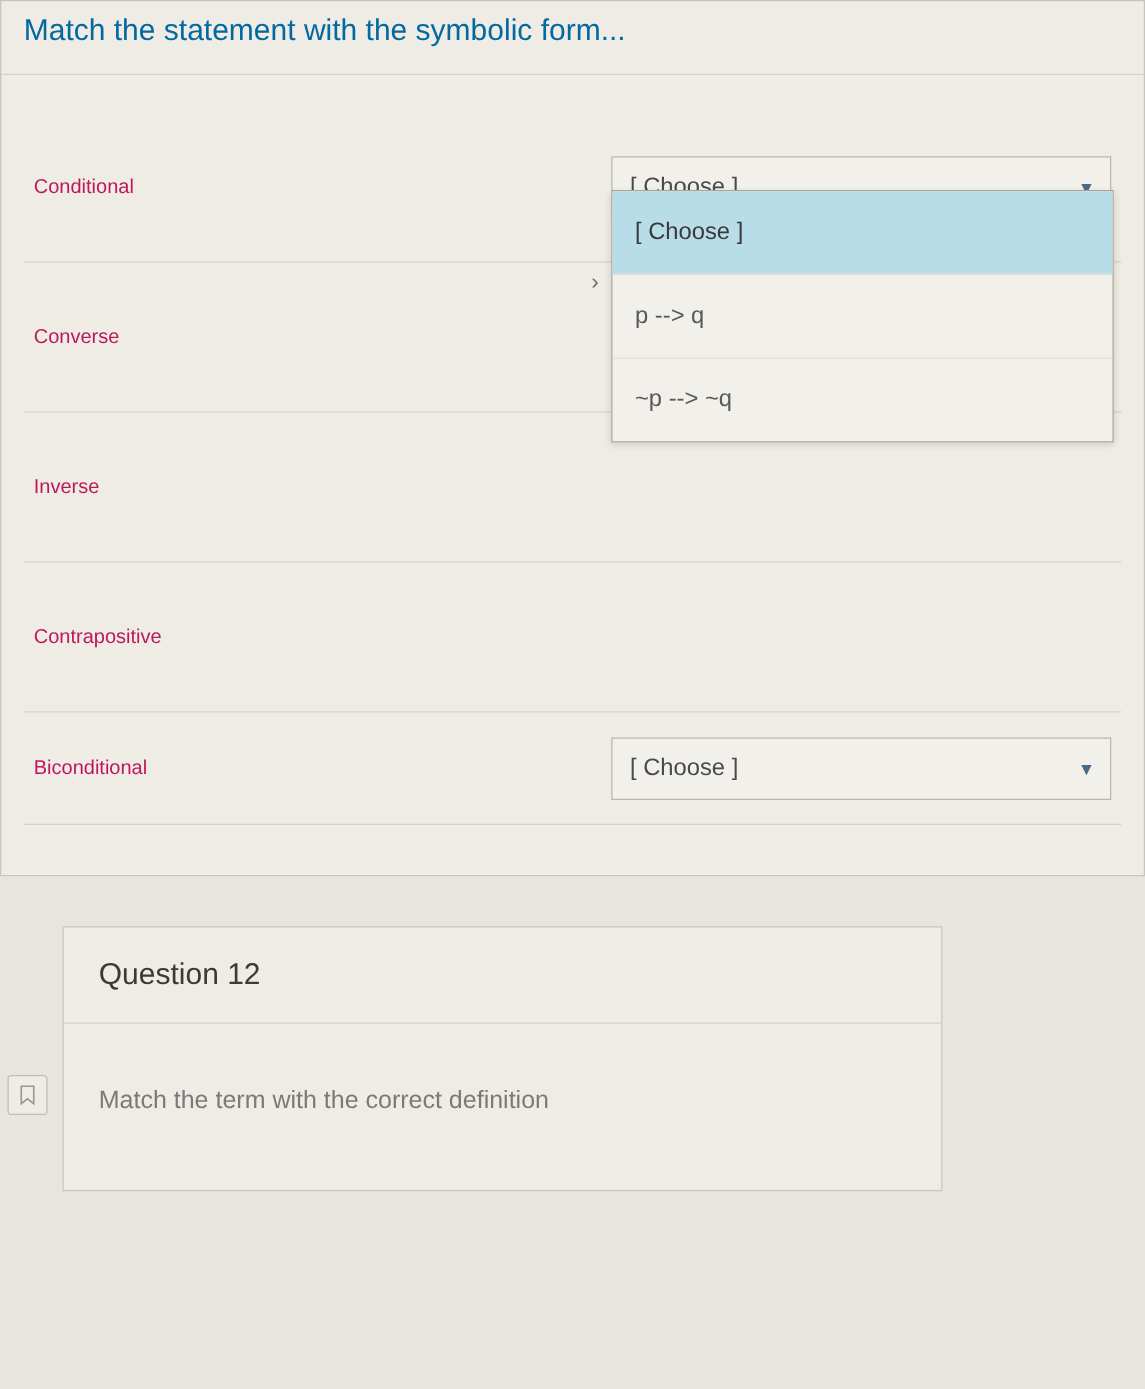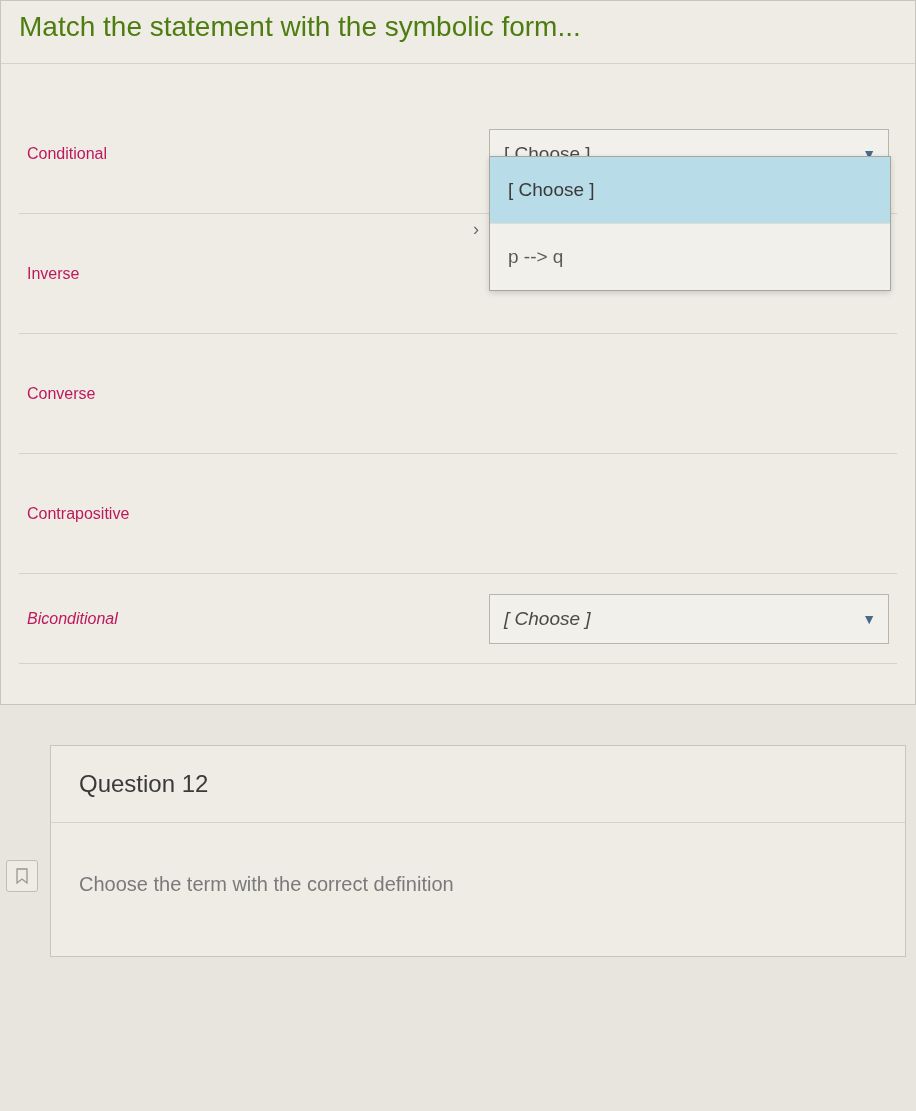--- a/index.html
+++ b/index.html
@@ -11,22 +11,22 @@
     height: 1111px;
     overflow: hidden;
     position: relative;
   }
   .question-card {
     background: #eeece5;
     border: 1px solid #c8c5bc;
     margin: 0 0 40px 0;
   }
   .question-title {
-    font-size: 28px;
-    color: #4d7c0f;
+    font-size: 24px;
+    color: #0369a1;
     padding: 10px 18px 20px 18px;
     border-bottom: 1px solid #d5d2c9;
     font-weight: 400;
   }
   .match-area {
     padding: 30px 18px 40px 18px;
     position: relative;
   }
   .match-row {
     display: flex;
@@ -95,21 +95,21 @@
     top: 155px;
     font-size: 18px;
     color: #6a6a6a;
     z-index: 5;
   }
   
   .q2-card {
     background: #eeece5;
     border: 1px solid #c8c5bc;
     margin: 40px 0 0 50px;
-    width: 856px;
+    width: 704px;
   }
   .q2-header {
     padding: 24px 28px;
     border-bottom: 1px solid #d5d2c9;
     font-size: 24px;
     color: #3a3a3a;
   }
   .q2-body {
     padding: 50px 28px 60px 28px;
     font-size: 20px;
@@ -149,56 +149,57 @@
       <div class="term-cell">Conditional</div>
       <div class="select-cell">
         <div class="select-box">
           <span>[ Choose ]</span>
           <span class="chevron">▼</span>
         </div>
       </div>
     </div>
 
     <div class="match-row">
+      <div class="term-cell">Converse</div>
+      <div class="select-cell"></div>
+    </div>
+
+    <div class="match-row">
       <div class="term-cell">Inverse</div>
       <div class="select-cell"></div>
     </div>
 
     <div class="match-row">
-      <div class="term-cell">Converse</div>
-      <div class="select-cell"></div>
-    </div>
-
-    <div class="match-row">
       <div class="term-cell">Contrapositive</div>
       <div class="select-cell"></div>
     </div>
 
-    <div class="match-row" style="min-height:90px;font-style:italic;">
+    <div class="match-row" style="min-height:90px;">
       <div class="term-cell">Biconditional</div>
       <div class="select-cell">
         <div class="select-box">
           <span>[ Choose ]</span>
           <span class="chevron">▼</span>
         </div>
       </div>
     </div>
 
     <span class="caret-marker">›</span>
 
     <div class="dropdown-open">
       <div class="opt highlight">[ Choose ]</div>
       <div class="opt">p --&gt; q</div>
+      <div class="opt">~p --&gt; ~q</div>
     </div>
 
   </div>
 </div>
 
 <div class="flag-icon">
   <svg width="16" height="16" viewBox="0 0 16 16">
     <path d="M3 1 h10 v14 l-5 -4 l-5 4 z" fill="none" stroke="#9a9790" stroke-width="1.3"></path>
   </svg>
 </div>
 
 <div class="q2-card">
   <div class="q2-header">Question 12</div>
-  <div class="q2-body">Choose the term with the correct definition</div>
+  <div class="q2-body">Match the term with the correct definition</div>
 </div>
 
 </body></html>

